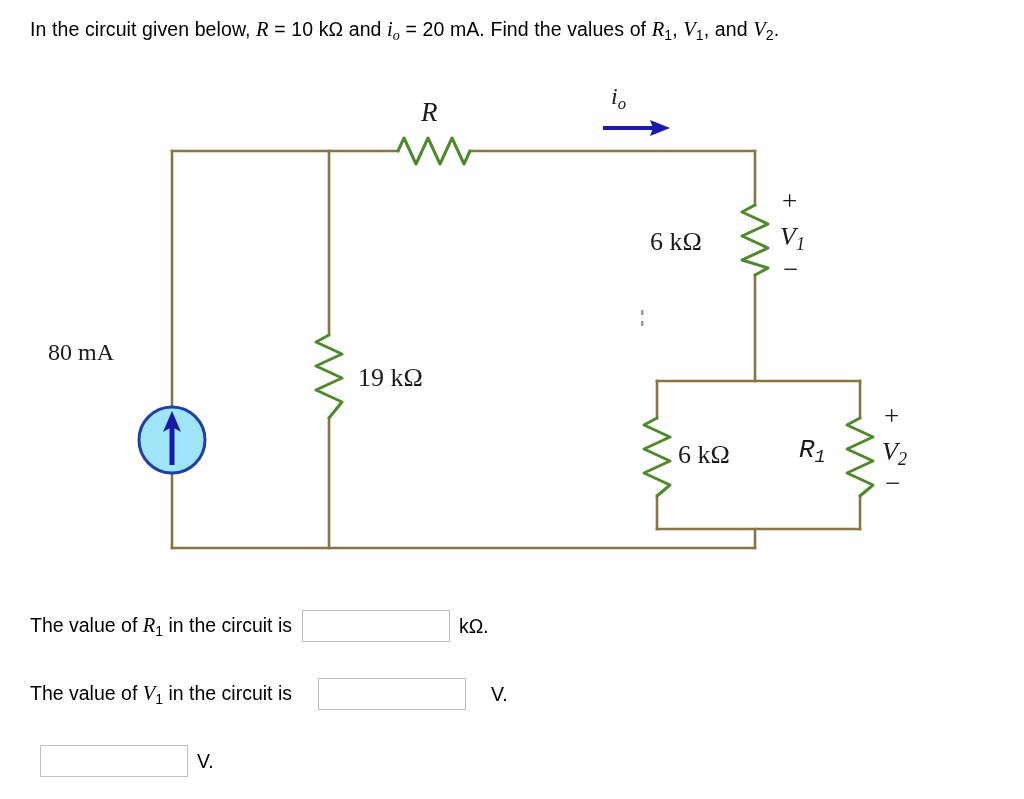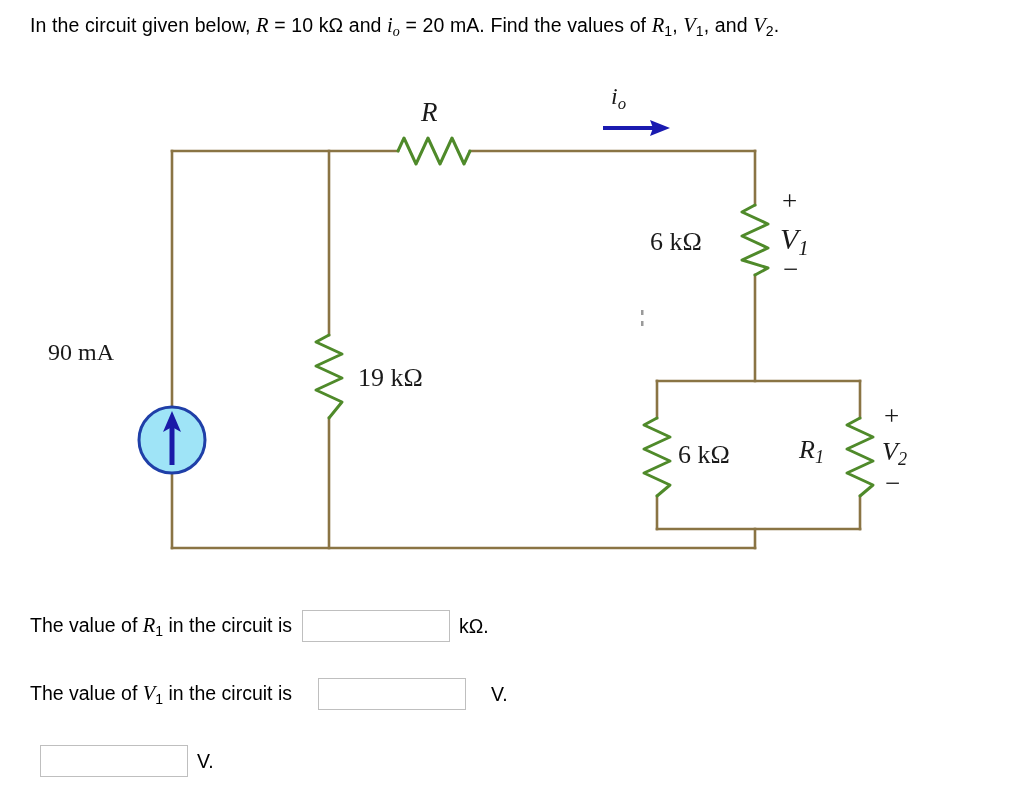--- a/index.html
+++ b/index.html
@@ -16,21 +16,21 @@
     overflow: hidden;
   }
 
   
   #problem-statement {
     position: absolute;
     left: 30px;
     top: 12px;
     width: 980px;
     font-size: 19.5px;
-    line-height: 26px;
+    line-height: 34px;
     letter-spacing: 0.1px;
     white-space: nowrap;
   }
   .var-it {
     font-family: "Liberation Serif", serif;
     font-style: italic;
     font-size: 20.5px;
   }
   .sub {
     font-size: 0.72em;
@@ -179,33 +179,33 @@
     <g fill="#9a9a9a">
       <rect x="641" y="230" width="2.5" height="5"></rect>
       <rect x="641" y="241" width="2.5" height="5"></rect>
     </g>
   </svg>
 
   <span class="clabel italic" style="left:421px; top:17px; font-size:27px;">R</span>
 
   <span class="clabel italic" style="left:611px; top:3px; font-size:24px;"><span>i</span><span class="csub">o</span></span>
 
-  <span class="clabel" style="left:48px; top:259px; font-family:'Liberation Serif',serif; font-size:24px;">90 mA</span>
+  <span class="clabel" style="left:48px; top:259px; font-family:'Liberation Serif',serif; font-size:24px;">80 mA</span>
 
   <span class="clabel" style="left:358px; top:283px;">19 kΩ</span>
 
   <span class="clabel" style="left:650px; top:147px;">6 kΩ</span>
 
   <span class="psign" style="left:782px; top:108px;">+</span>
-  <span class="clabel italic" style="left:780px; top:142px; font-size:30px;"><span>V</span><span class="csub">1</span></span>
+  <span class="clabel italic" style="left:780px; top:142px; font-size:26px;"><span>V</span><span class="csub">1</span></span>
   <span class="psign" style="left:783px; top:176px;">−</span>
 
   <span class="clabel" style="left:678px; top:360px;">6 kΩ</span>
 
-  <span class="clabel italic" style="left:799px; top:355px; font-size:26px;"><span>R</span><span class="csub">1</span></span>
+  <span class="clabel italic" style="left:799px; top:355px; font-size:26px;font-family:Liberation Mono, monospace;"><span>R</span><span class="csub">1</span></span>
 
   <span class="psign" style="left:884px; top:323px;">+</span>
   <span class="clabel italic" style="left:882px; top:357px; font-size:26px;font-family:Liberation Serif, serif;"><span>V</span><span class="csub">2</span></span>
   <span class="psign" style="left:885px; top:390px;">−</span>
 </div>
 
 <div class="answer-row" id="answer-row-r1">
   <span class="answer-label"><span>The value of </span><span class="var-it">R</span><span class="sub">1</span><span> in the circuit is</span></span>
   <input class="answer-input" type="text" value="" style="">
   <span class="answer-unit">kΩ.</span>

